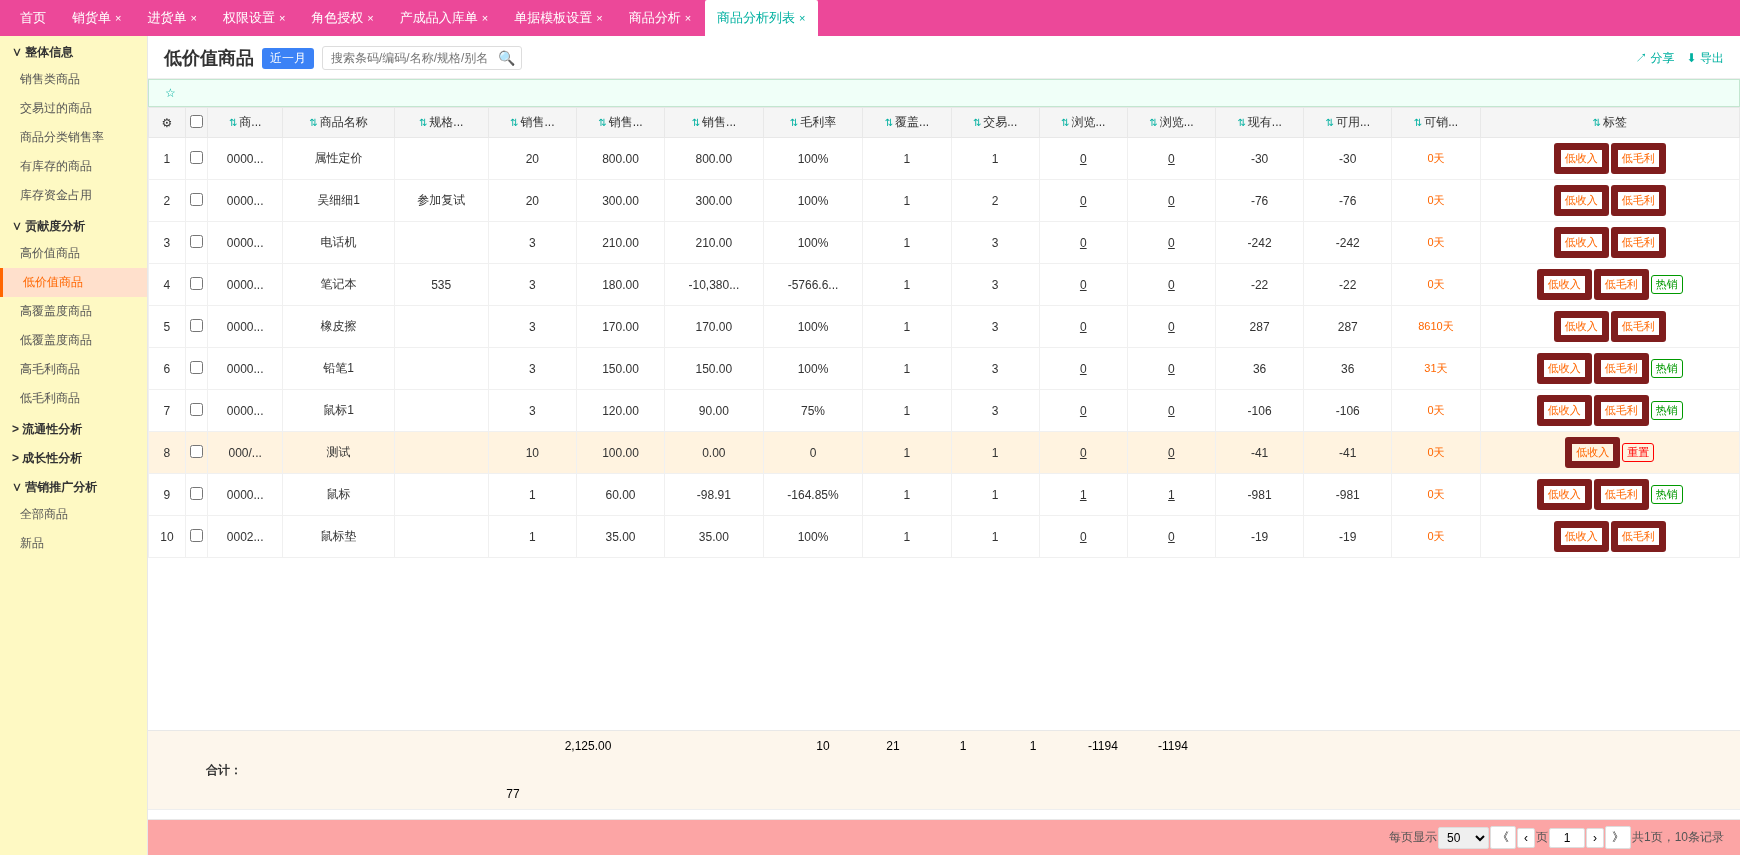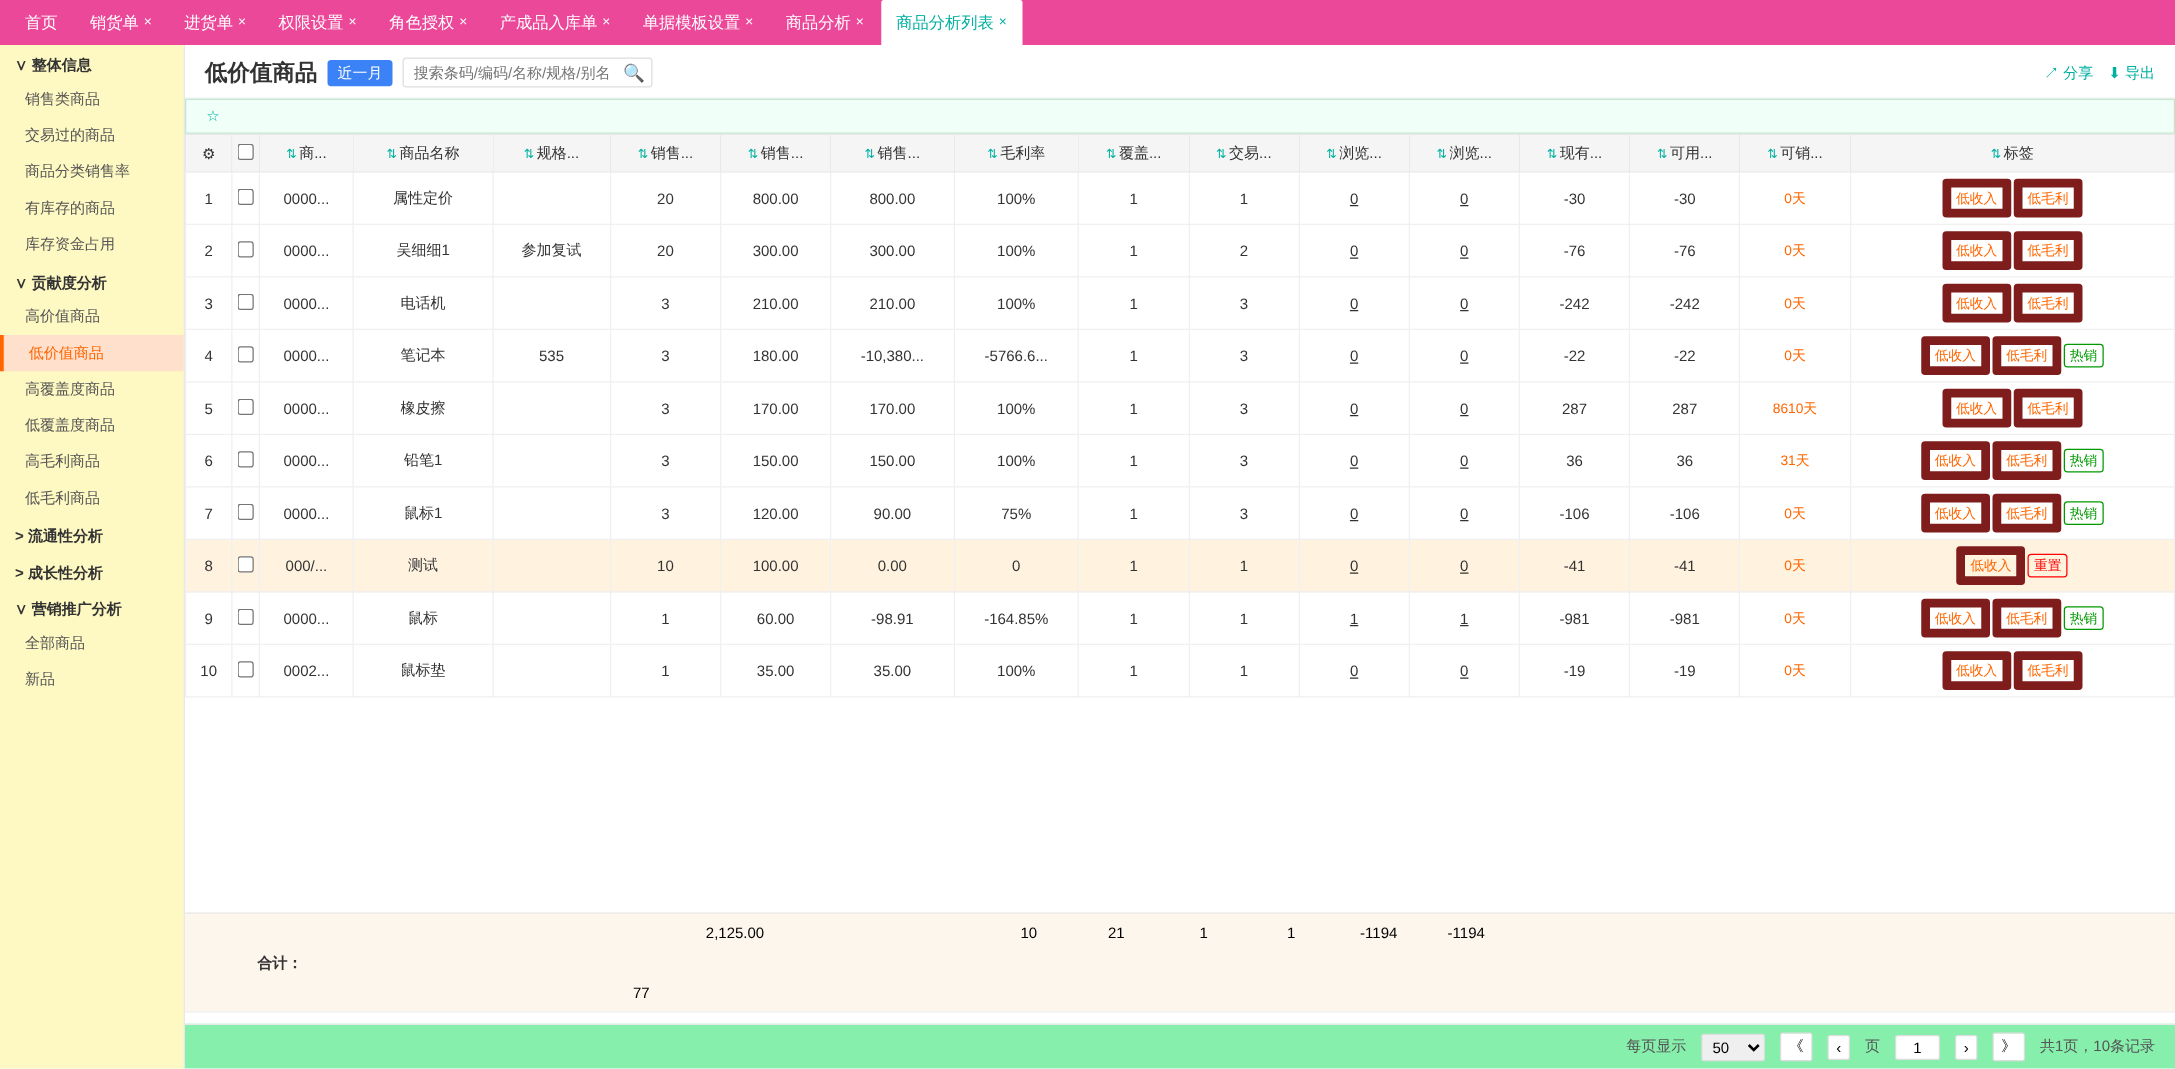--- a/index.html
+++ b/index.html
@@ -182,27 +182,27 @@
     }
     .footer-total .label {
       padding: 0 16px;
       font-weight: bold;
       color: #333;
       min-width: 110px;
       text-align: right;
     }
 
     .pagination-bar {
-      background: #86efac;
+      background: #fca5a5;
       border-top: 1px solid #e8e8e8;
       padding: 6px 16px;
       display: flex;
       align-items: center;
       justify-content: flex-end;
-      gap: 12px;
+      gap: 1px;
       font-size: 12px;
       color: #555;
     }
     .pagination-bar select {
       border: 1px solid #ddd;
       padding: 2px 4px;
       border-radius: 2px;
     }
     .pagination-bar .page-btn {
       border: 1px solid #ddd;

